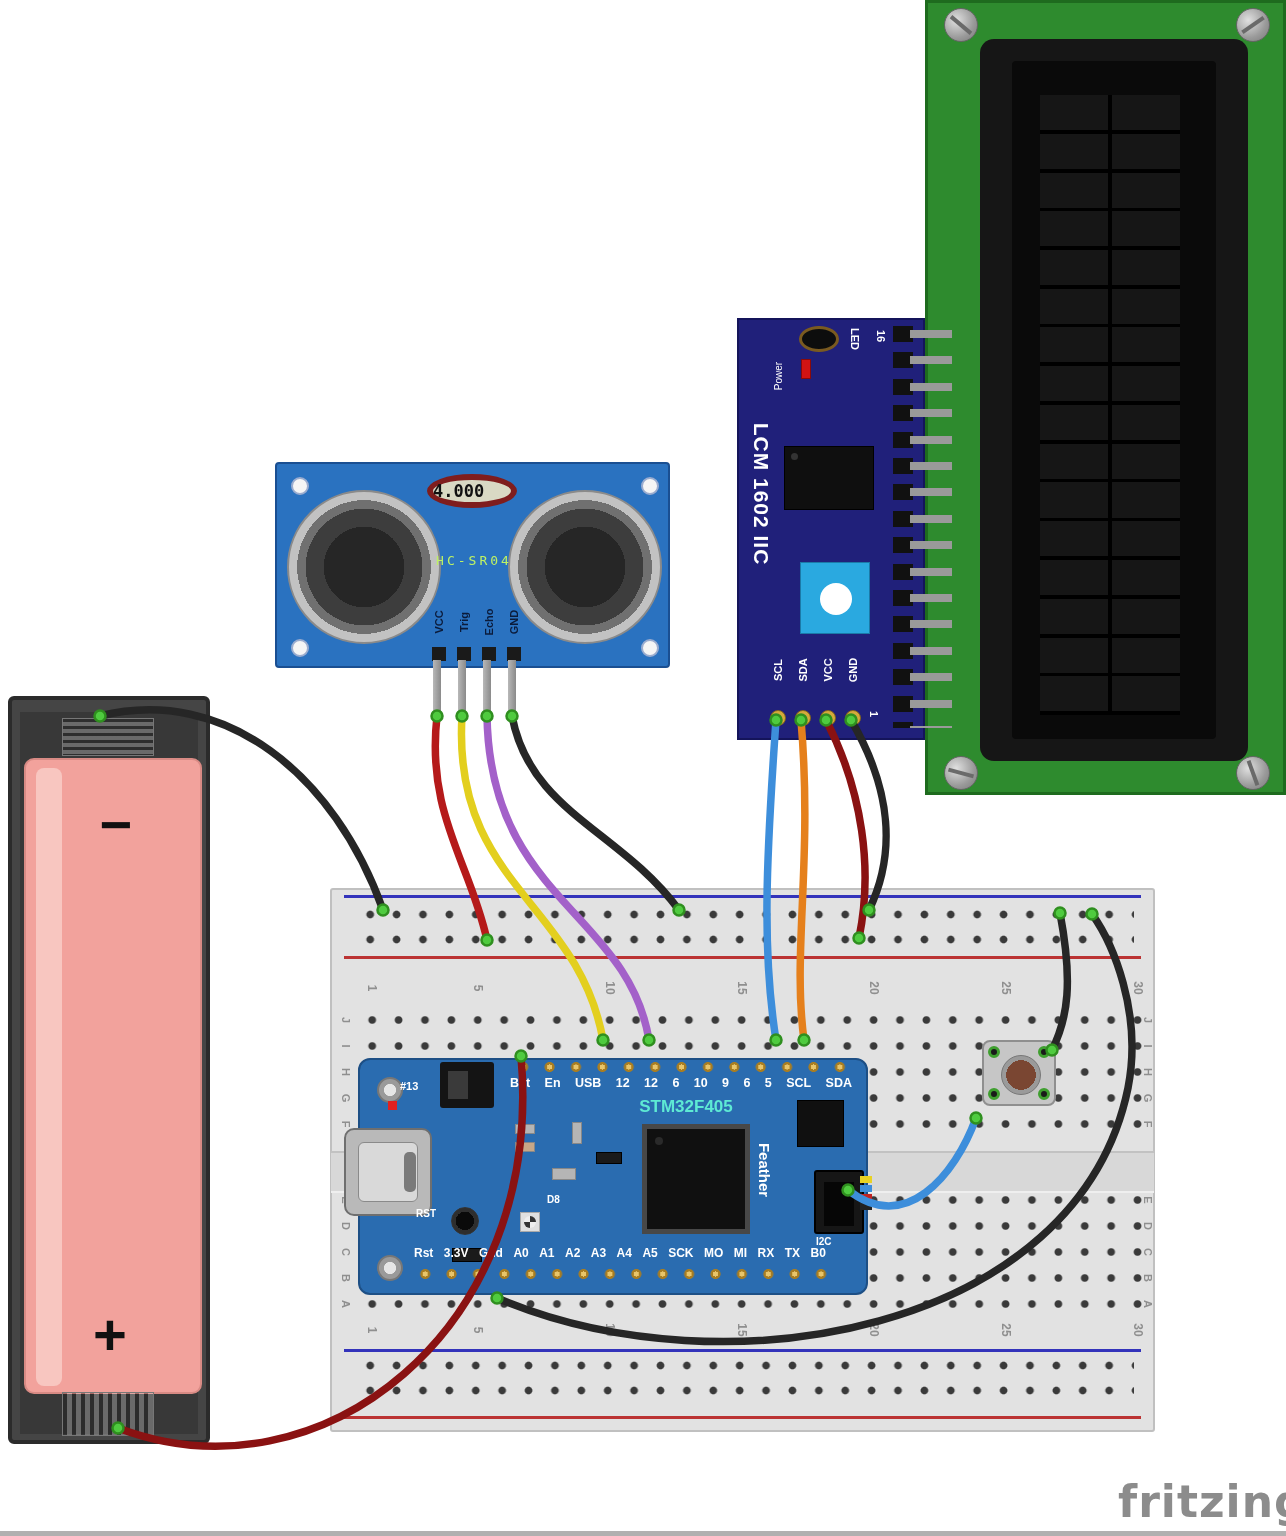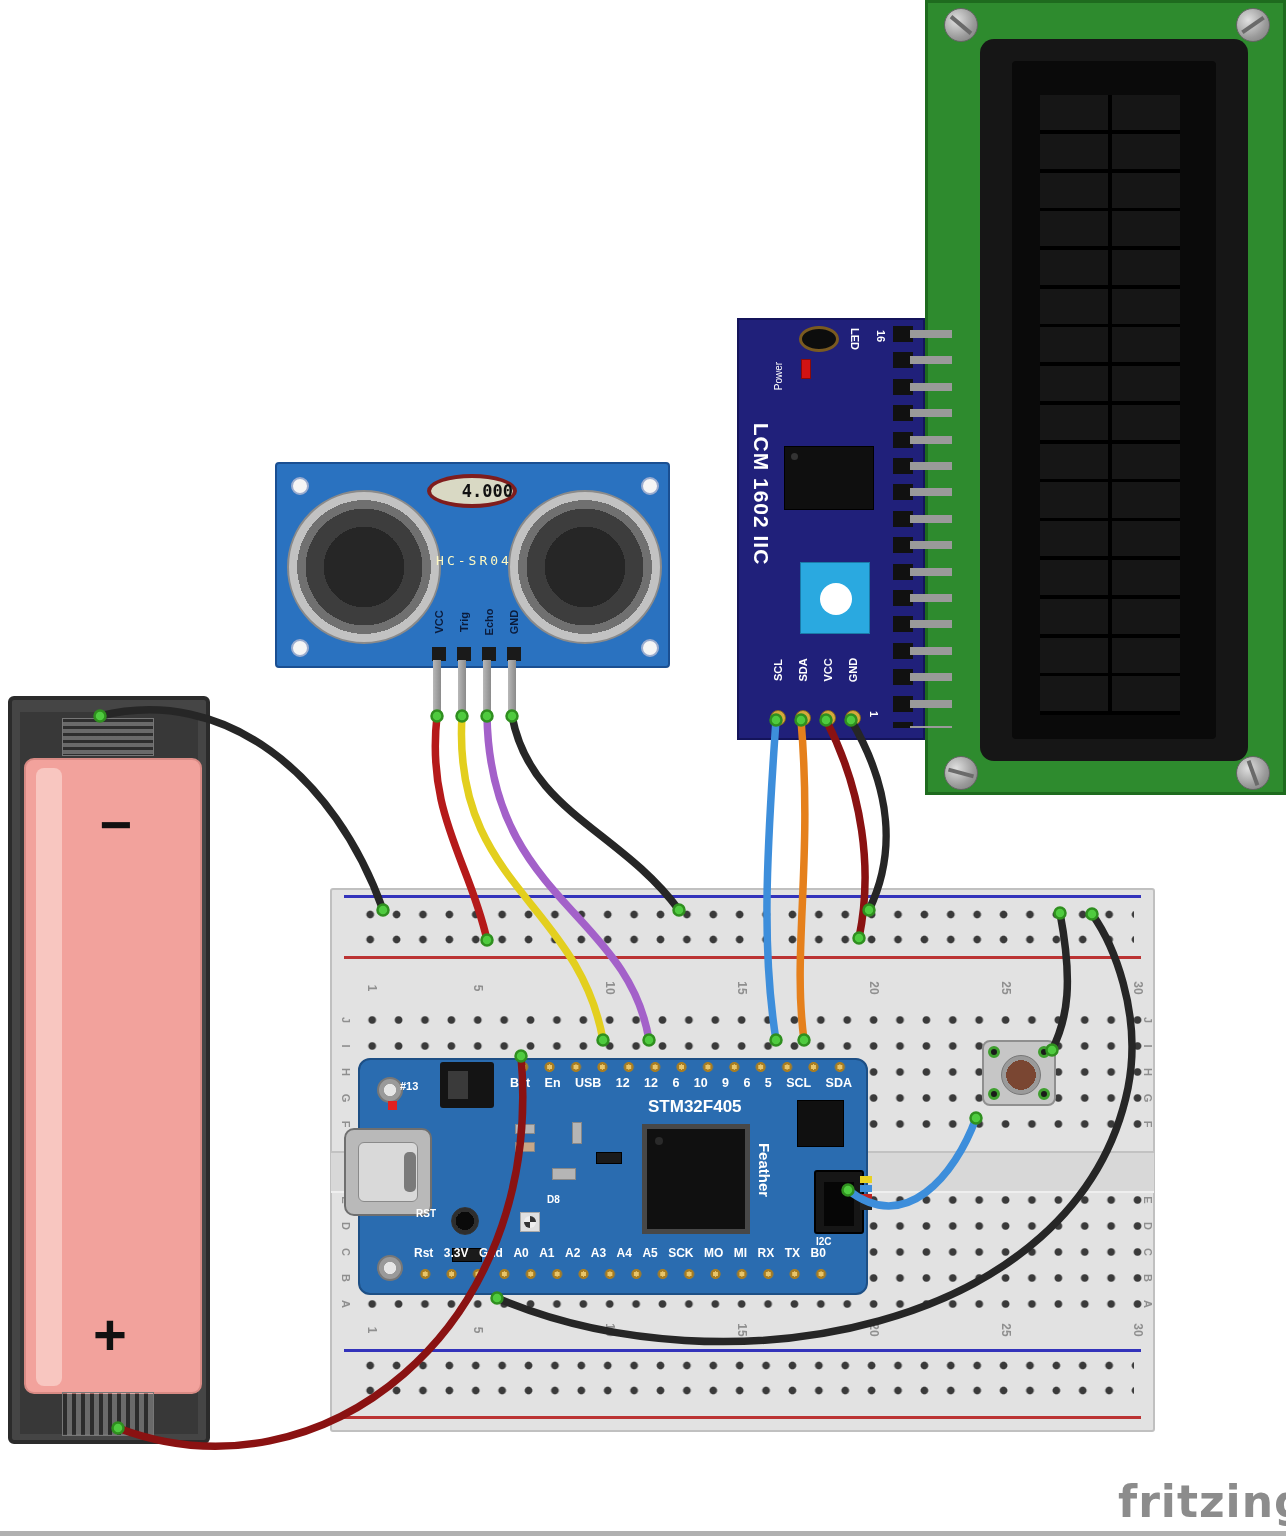--- a/index.html
+++ b/index.html
@@ -141,24 +141,24 @@
 
   <div class="abs" style="left:275px; top:462px; width:395px; height:206px; background:#2a72c0; border:2px solid #1a4f92; border-radius:4px;">
     <div class="abs" style="left:14px; top:13px; width:18px; height:18px; border-radius:50%; background:#f5f5f5; border:2px solid #9aaccf;"></div>
     <div class="abs" style="left:364px; top:13px; width:18px; height:18px; border-radius:50%; background:#f5f5f5; border:2px solid #9aaccf;"></div>
     <div class="abs" style="left:14px; top:175px; width:18px; height:18px; border-radius:50%; background:#f5f5f5; border:2px solid #9aaccf;"></div>
     <div class="abs" style="left:364px; top:175px; width:18px; height:18px; border-radius:50%; background:#f5f5f5; border:2px solid #9aaccf;"></div>
     <div class="abs" style="left:10px; top:26px; width:154px; height:154px; border-radius:50%; border:2px solid #8a8a8a;
                 background:radial-gradient(circle,#262626 0 38%,#3d3d3d 38% 55%,#707070 55% 63%,#c2c2c2 63% 80%,#d8d8d8 80% 100%);"></div>
     <div class="abs" style="left:231px; top:26px; width:154px; height:154px; border-radius:50%; border:2px solid #8a8a8a;
                 background:radial-gradient(circle,#262626 0 38%,#3d3d3d 38% 55%,#707070 55% 63%,#c2c2c2 63% 80%,#d8d8d8 80% 100%);"></div>
-    <div class="abs" style="left:150px; top:10px; width:90px; height:34px; border-radius:50%; background:#d9d9c4; border:4px solid #7f1d1d; display:flex; align-items:center; justify-content:flex-end;">
+    <div class="abs" style="left:150px; top:10px; width:90px; height:34px; border-radius:50%; background:#d9d9c4; border:6px solid #7f1d1d; display:flex; align-items:center; justify-content:flex-start;">
       <span class="mono" style="font-size:17px; font-weight:bold; color:#111;">4.000</span>
     </div>
-    <span class="clabel mono" style="left:197px; top:96px; font-size:13px; letter-spacing:3px; color:#fef9c3;">HC-SR04</span>
+    <span class="clabel mono" style="left:197px; top:96px; font-size:13px; letter-spacing:3px; color:#bef264;">HC-SR04</span>
     <span class="rlabel" style="left:162px; top:158px; font-size:11px; font-weight:bold; color:#0b1b3a;">VCC</span>
     <span class="rlabel" style="left:187px; top:158px; font-size:11px; font-weight:bold; color:#0b1b3a;">Trig</span>
     <span class="rlabel" style="left:212px; top:158px; font-size:11px; font-weight:bold; color:#0b1b3a;">Echo</span>
     <span class="rlabel" style="left:237px; top:158px; font-size:11px; font-weight:bold; color:#0b1b3a;">GND</span>
     <div class="abs" style="left:155px; top:183px; width:14px; height:14px; background:#1a1a1a;"></div>
     <div class="abs" style="left:180px; top:183px; width:14px; height:14px; background:#1a1a1a;"></div>
     <div class="abs" style="left:205px; top:183px; width:14px; height:14px; background:#1a1a1a;"></div>
     <div class="abs" style="left:230px; top:183px; width:14px; height:14px; background:#1a1a1a;"></div>
   </div>
   <div class="abs" style="left:433px; top:660px; width:8px; height:56px; background:linear-gradient(to right,#b8b8b8,#8a8a8a);"></div>
@@ -186,21 +186,21 @@
       <span>12</span>
       <span>12</span>
       <span>6</span>
       <span>10</span>
       <span>9</span>
       <span>6</span>
       <span>5</span>
       <span>SCL</span>
       <span>SDA</span>
     </div>
-    <span class="abs" style="left:288px; top:37px; width:124px; text-align:left; color:#ffffff; font-size:17px; font-weight:bold;">STM32F405</span>
+    <span class="abs" style="left:264px; top:37px; width:124px; text-align:center; color:#5eead4; font-size:17px; font-weight:bold;">STM32F405</span>
     <span class="dlabel" style="left:404px; top:110px; color:#fff; font-size:15px; font-weight:bold;">Feather</span>
     <div class="abs" style="left:282px; top:64px; width:108px; height:110px; background:#101010; border:5px solid #484848;">
       <div class="abs" style="left:8px; top:8px; width:8px; height:8px; border-radius:50%; background:#2a2a2a;"></div>
     </div>
     <div class="abs" style="left:437px; top:40px; width:47px; height:47px; background:#101010; border:1px solid #000;"></div>
     <div class="abs" style="left:454px; top:110px; width:50px; height:64px; background:#161616; border:2px solid #000; border-radius:3px;">
       <div class="abs" style="left:8px; top:10px; width:30px; height:44px; background:#060606;"></div>
     </div>
     <div class="abs" style="left:500px; top:116px; width:12px; height:7px; background:#e8d223;"></div>
     <div class="abs" style="left:500px; top:125px; width:12px; height:7px; background:#3d8edb;"></div>

